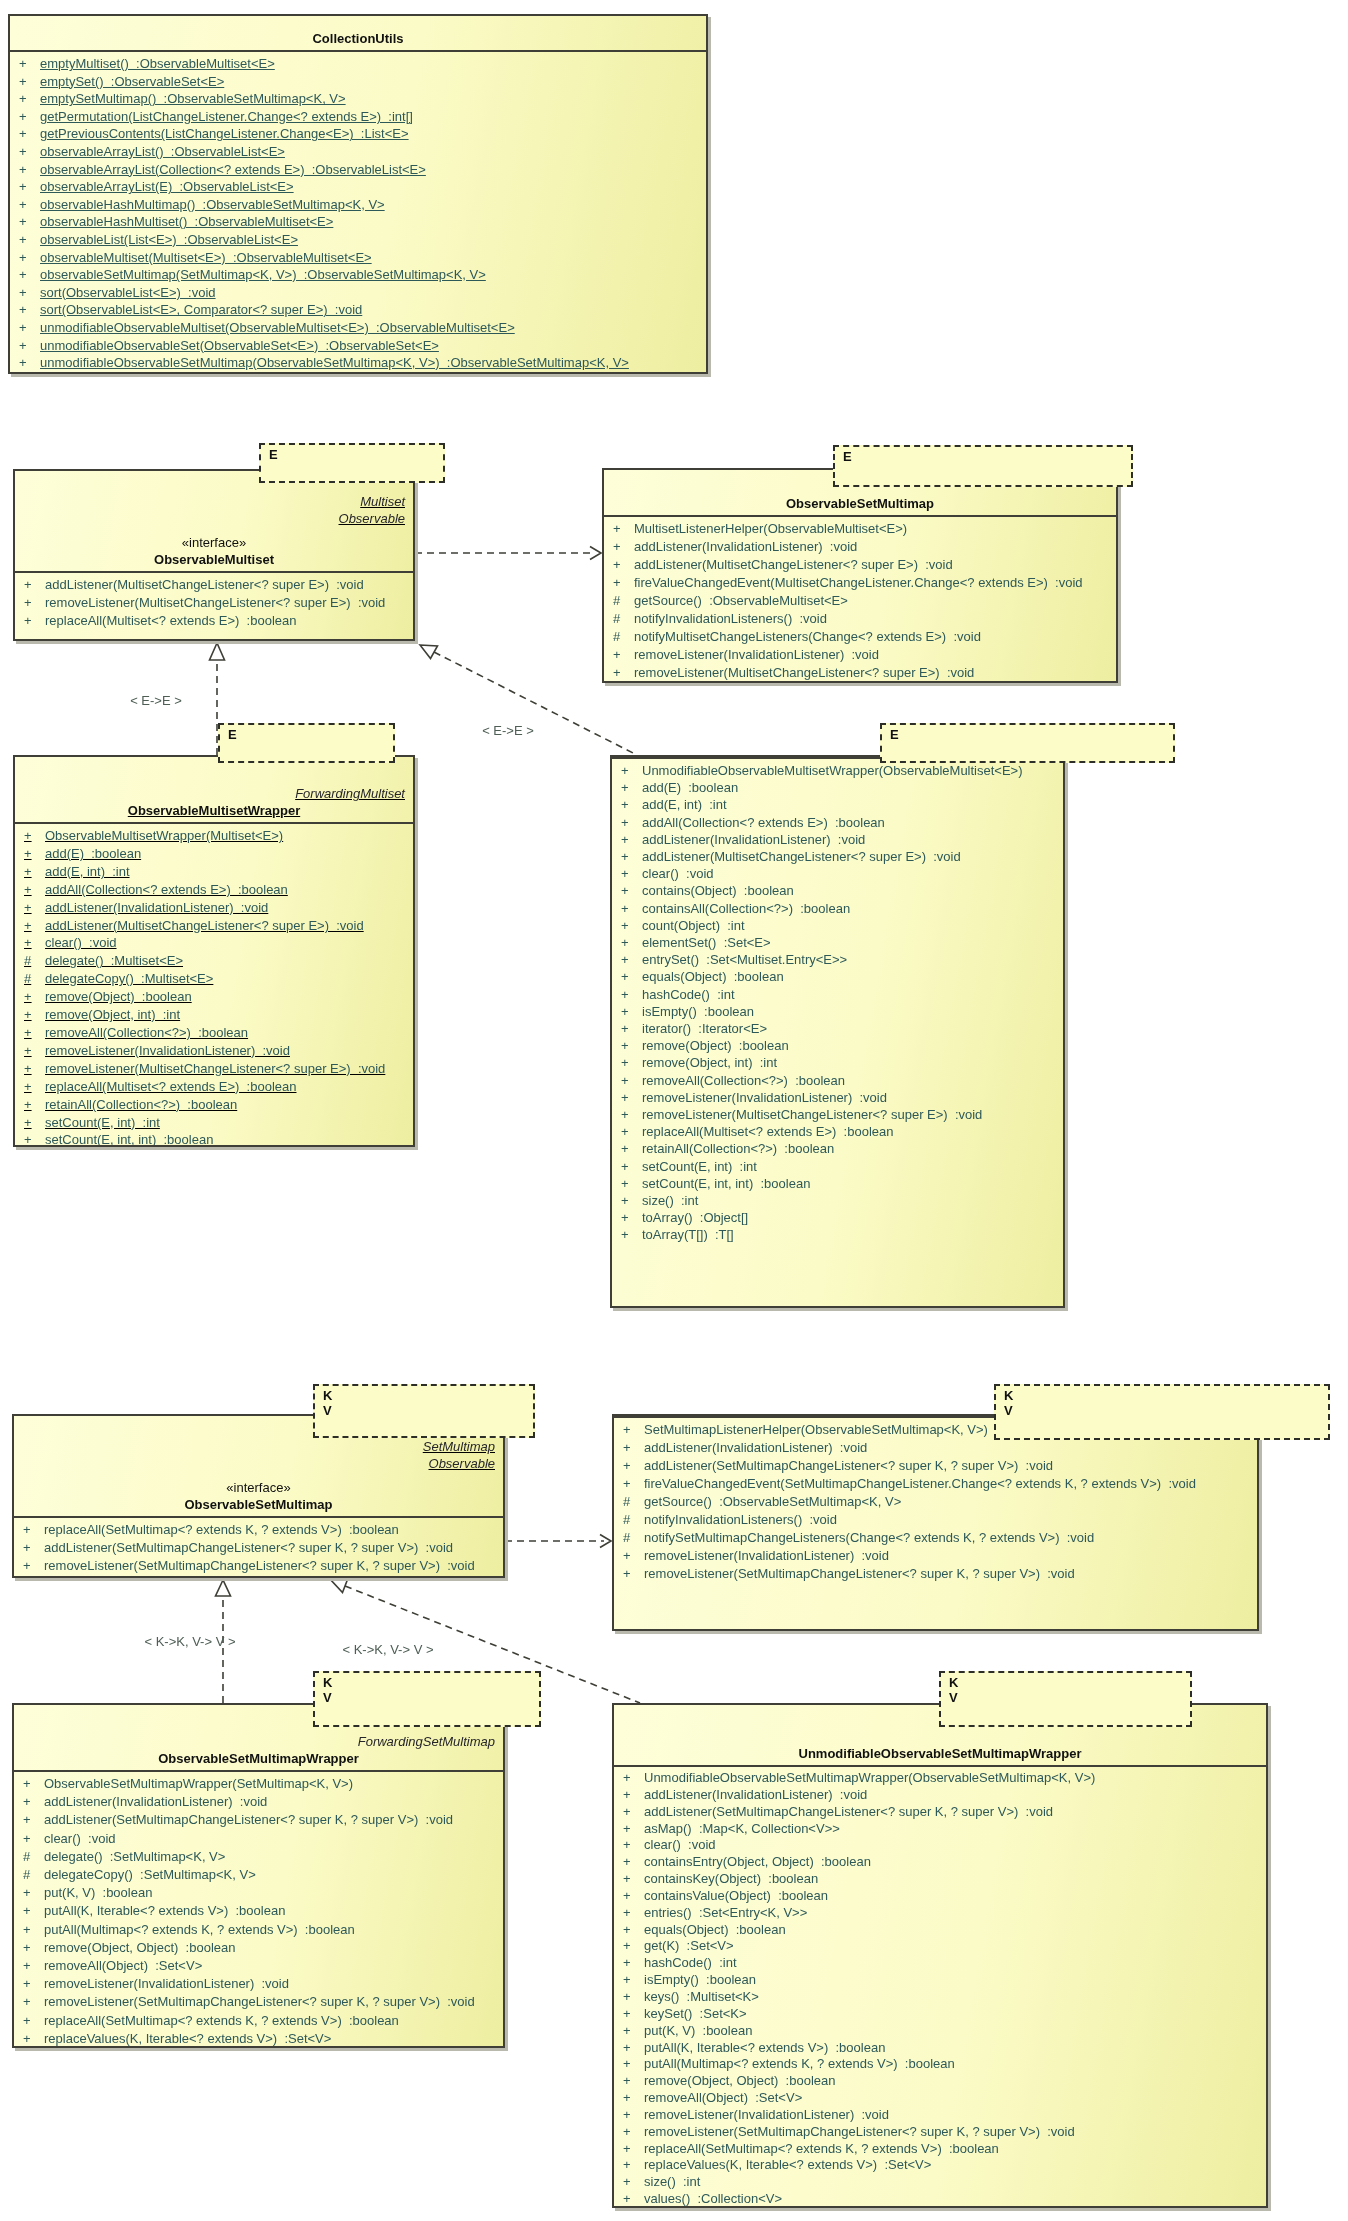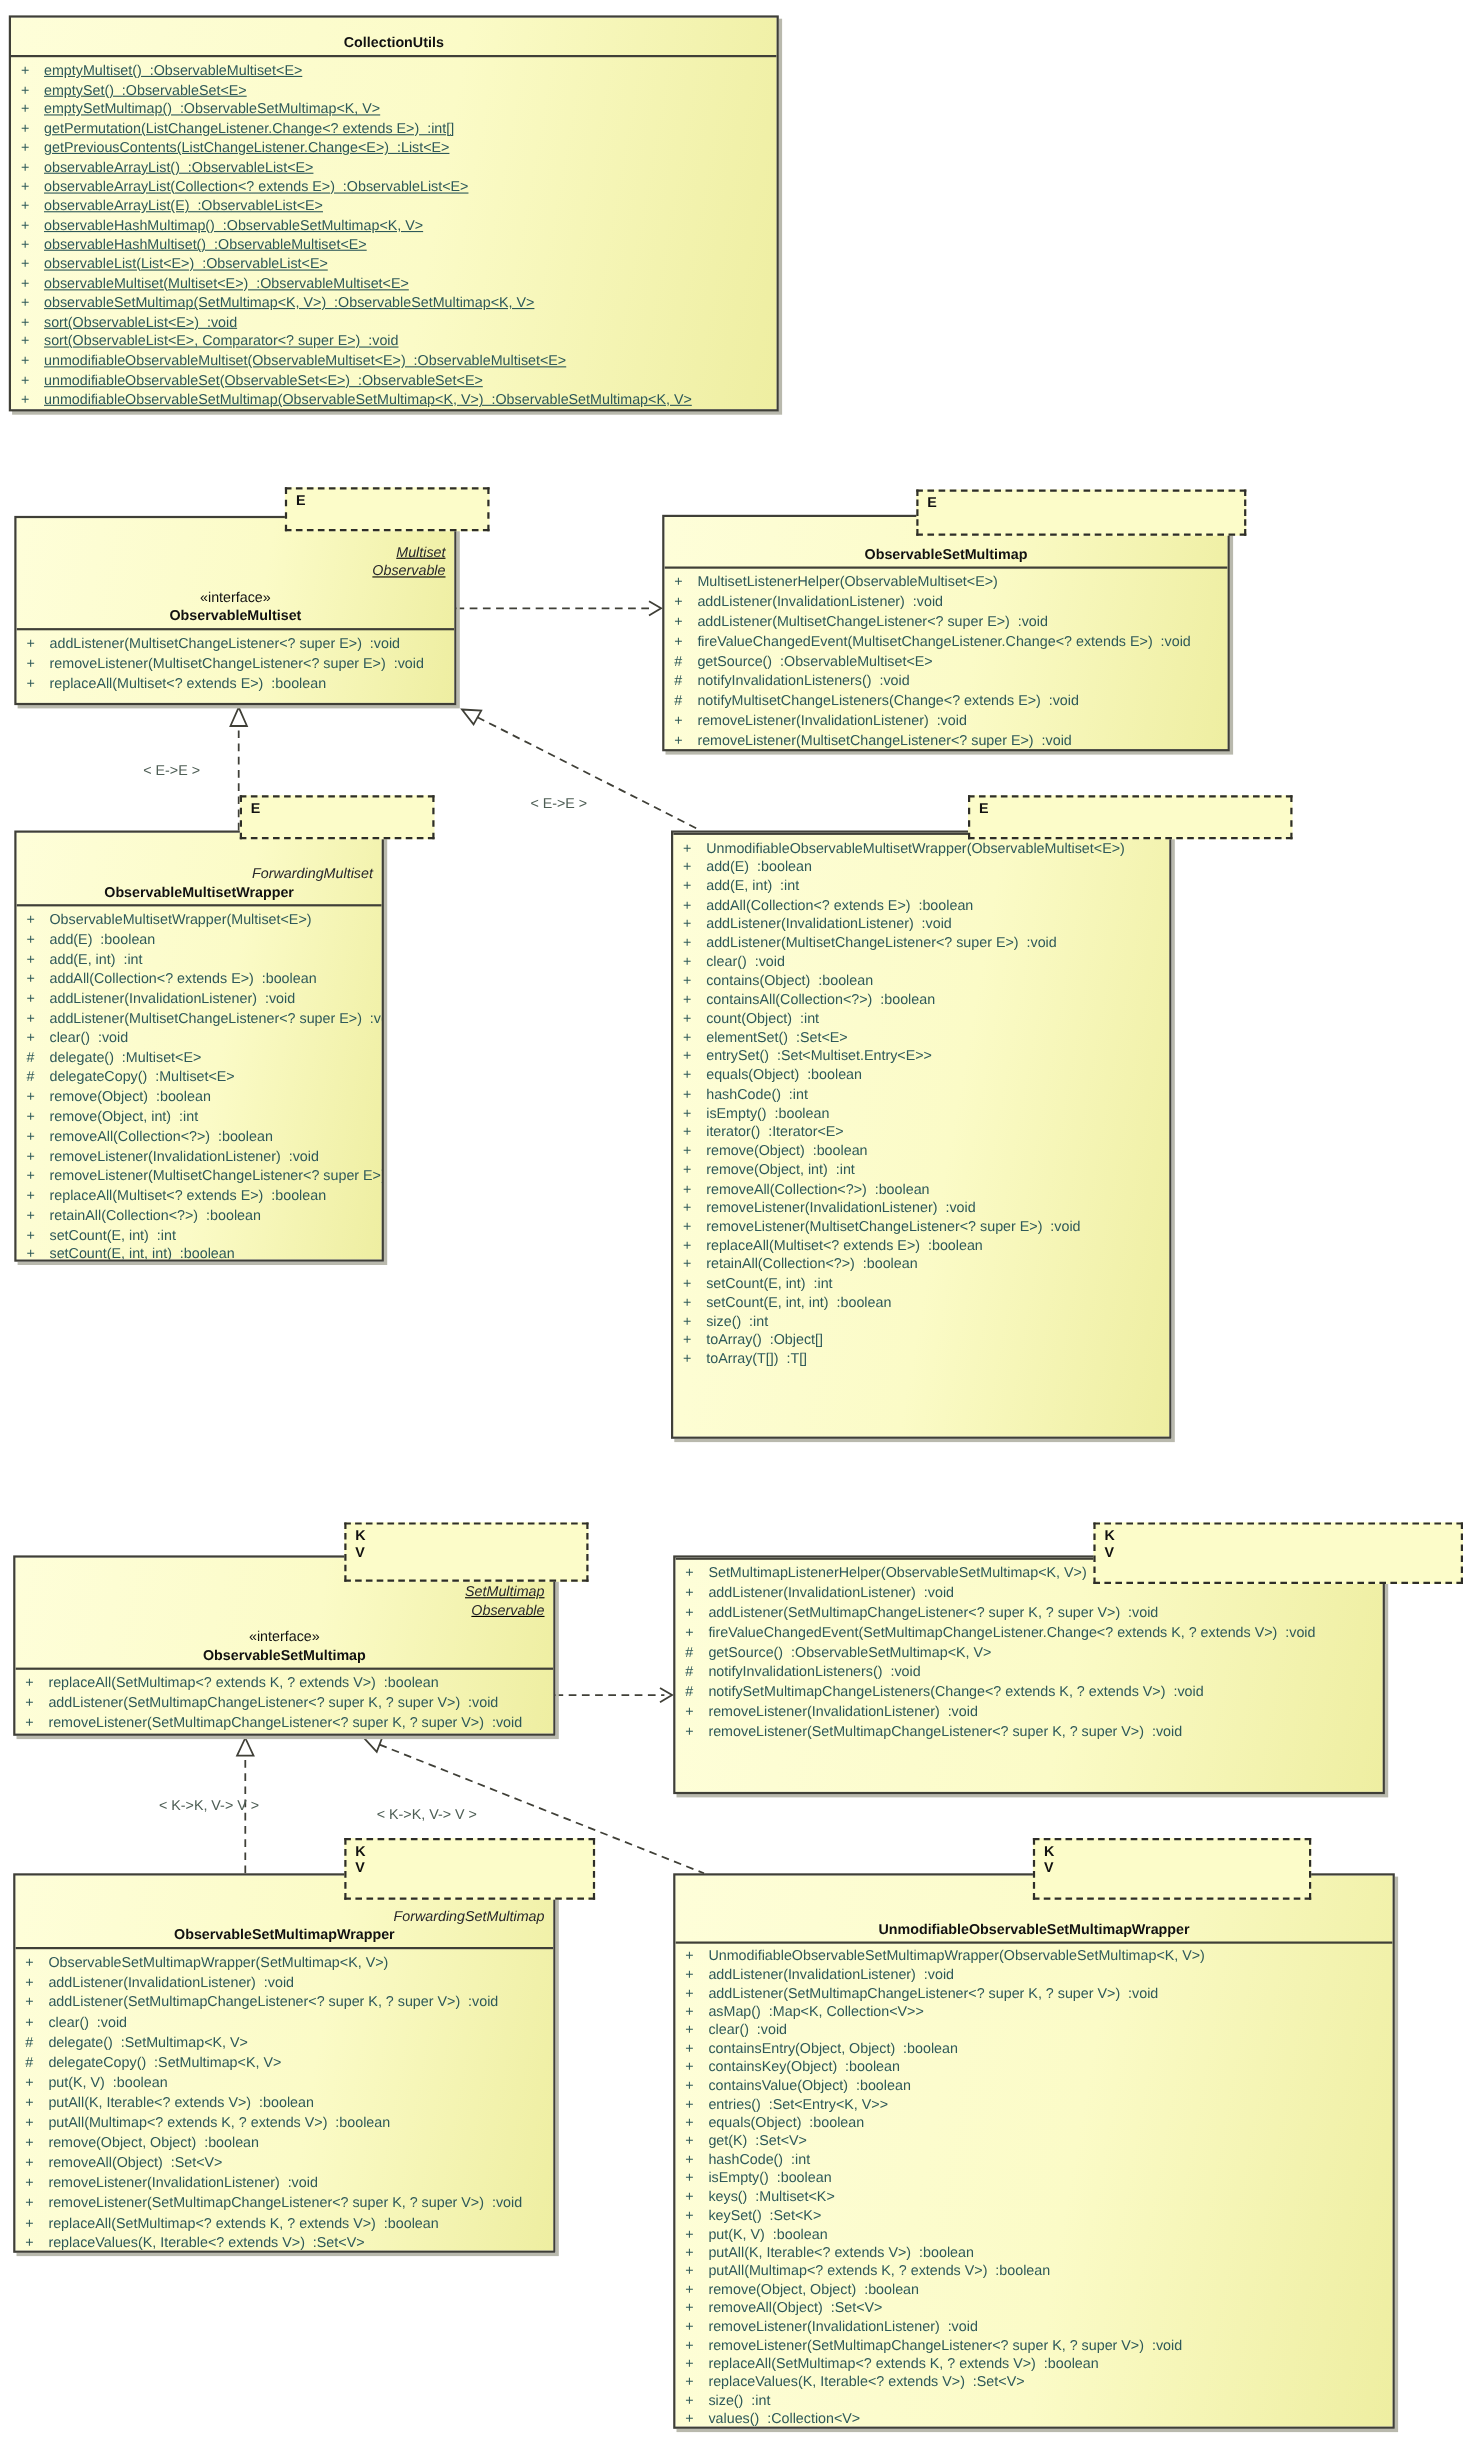--- a/index.html
+++ b/index.html
@@ -254,21 +254,21 @@
         </div>
         <div class="row">
           <span class="vis">+</span>
           <span class="sig">removeListener(MultisetChangeListener&lt;? super E&gt;)  :void</span>
         </div>
       </div>
     </div>
     <div class="param-box" style="left: 833px; top: 445px; width: 300px; height: 42px;">
       <div class="param-label">E</div>
     </div>
-    <div class="uml-box" style="left: 13px; top: 755px; width: 336px; height: 392px; --rh: 17.9px;">
+    <div class="uml-box" style="left: 13px; top: 755px; width: 402px; height: 392px; text-decoration: underline; --rh: 17.9px;">
       <div class="uml-header" style="height: 65px;">
         <div class="supers">
           <div class="super-line">ForwardingMultiset</div>
         </div>
         <div class="class-name">ObservableMultisetWrapper</div>
       </div>
       <div class="methods">
         <div class="row">
           <span class="vis">+</span>
           <span class="sig">ObservableMultisetWrapper(Multiset&lt;E&gt;)</span>

